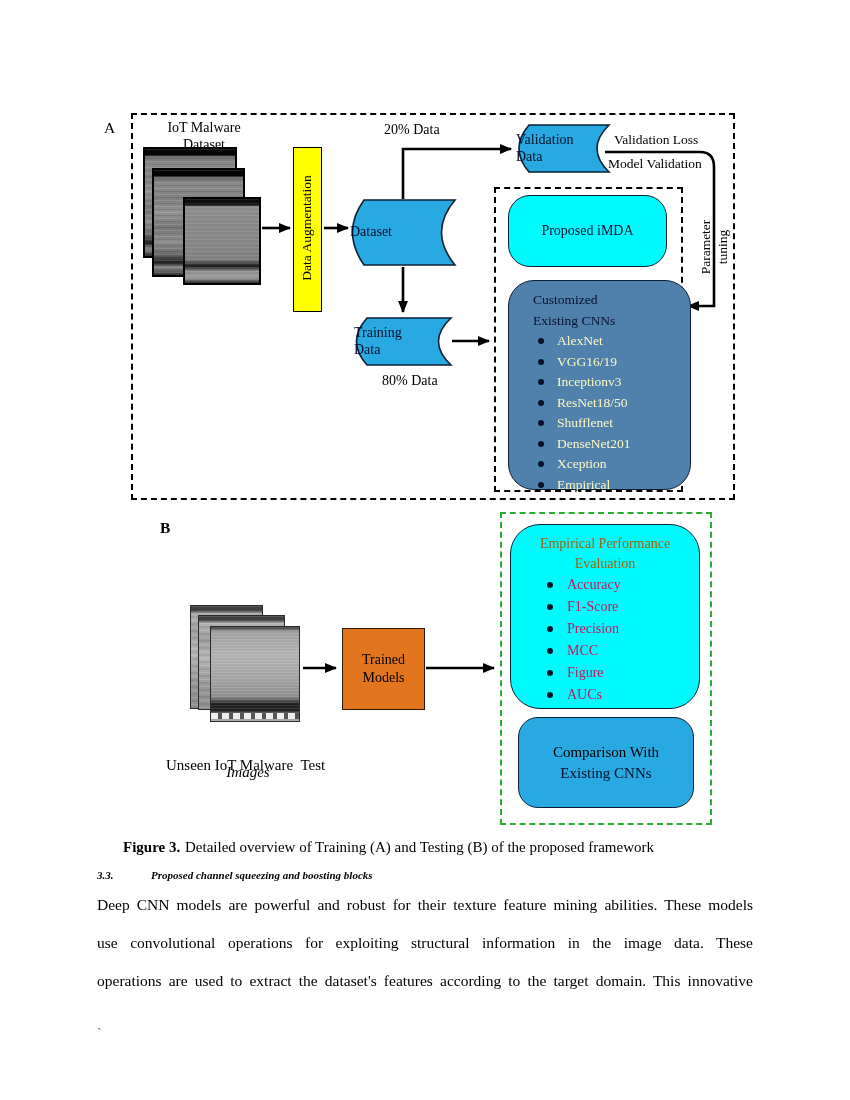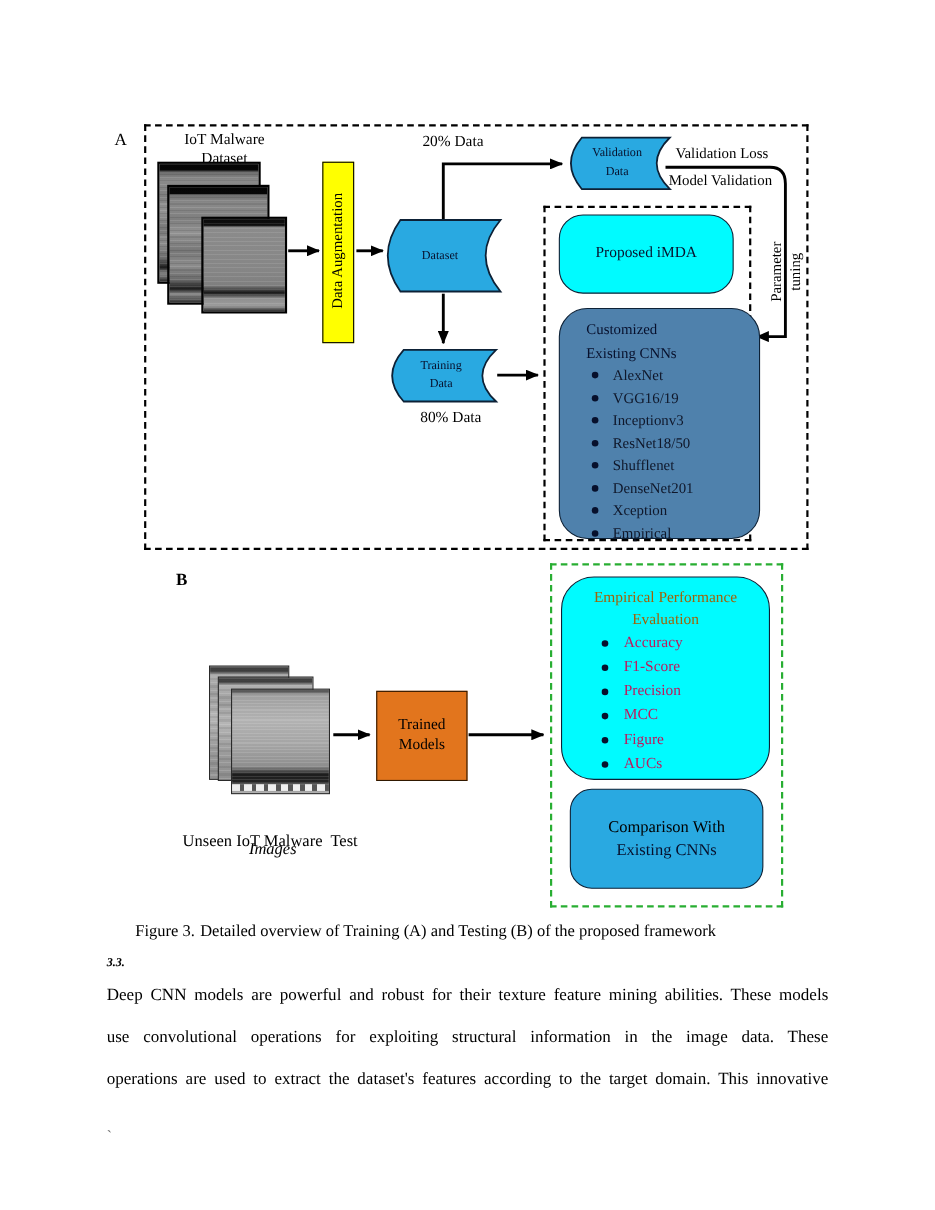--- a/index.html
+++ b/index.html
@@ -16,28 +16,28 @@
   .imda{background:var(--cyan,#00FBFF);border-radius:22px;align-items:center;justify-content:center;}
   .custom{background:var(--steel_blue,#4F81AC);border-radius:26px;padding:8px 0 0 24px;}
   .empir{background:var(--cyan,#00FBFF);border-radius:30px;padding:9px 0 0 0;}
   .compare{background:var(--blue,#29A9E1);border-radius:20px;align-items:center;justify-content:center;}
   .orangebox{background:var(--orange,#E2751D);border:1.6px solid #301800;align-items:center;justify-content:center;}
   .yellowbox{position:absolute;background:var(--yellow,#FFFF00);border:1.3px solid #000;}
   
   .t13{font-size:13.5px;line-height:17px;}
   .t14{font-size:14px;line-height:18px;}
   .t15{font-size:15px;line-height:19px;}
-  .shape-label{position:absolute;display:flex;flex-direction:column;align-items:center;justify-content:center;
-               font-size:11px;line-height:18.5px;color:#07102c;}
+  .shape-label{position:absolute;display:flex;flex-direction:column;justify-content:center;
+               font-size:14px;line-height:18.5px;color:#07102c;}
   .vtext{position:absolute;display:flex;flex-direction:column;align-items:center;justify-content:center;
          transform:rotate(-90deg);font-size:13.5px;color:#000;}
   
   .brow{display:flex;align-items:center;}
   .bdot{width:6px;height:6px;border-radius:50%;background:#07102c;flex:0 0 6px;}
-  .custom .brow{height:20.5px;font-size:13.5px;color:#0f172a;}
+  .custom .brow{height:20.5px;font-size:13.5px;color:#fef9c3;}
   .custom .bdot{margin:0 13px 0 5px;}
   .custom-title{font-size:13.5px;line-height:21px;color:#07102c;}
   .empir .brow{height:22px;font-size:14px;color:#be185d;margin-left:36px;}
   .empir .bdot{margin:0 14px 0 0;}
   .empir-title{font-size:14px;line-height:20px;color:#a16207;text-align:center;}
   
   .mimg-a{position:absolute;border:2px solid #000;
     background:
       repeating-linear-gradient(180deg, rgba(255,255,255,.12) 0 1px, rgba(0,0,0,0) 1px 3px, rgba(0,0,0,.10) 3px 4px, rgba(0,0,0,0) 4px 6px),
       linear-gradient(180deg,#050505 0%,#060606 6%,#6f6f6f 7%,#8a8a8a 14%,#7e7e7e 28%,#929292 40%,#777 55%,#8b8b8b 68%,#6c6c6c 80%,#1e1e1e 88%,#8a8a8a 93%,#303030 100%);}
@@ -48,21 +48,21 @@
     background:
       repeating-linear-gradient(180deg, rgba(255,255,255,.14) 0 1px, rgba(0,0,0,0) 1px 3px, rgba(0,0,0,.08) 3px 5px, rgba(0,0,0,0) 5px 7px),
       linear-gradient(180deg,#3a3a3a 0%,#444 4%,#b0b0b0 8%,#9e9e9e 26%,#b6b6b6 44%,#a5a5a5 62%,#989898 78%,#8f8f8f 100%);}
   .mimg-b.front{background:
       repeating-linear-gradient(180deg, rgba(255,255,255,.12) 0 1px, rgba(0,0,0,0) 1px 3px),
       linear-gradient(180deg,#353535 0%,#9f9f9f 5%,#b2b2b2 30%,#a3a3a3 55%,#8e8e8e 74%,#1d1d1d 82%,#242424 90%,#a5a5a5 92%,#a5a5a5 100%);}
   .bband{position:absolute;left:0;right:0;bottom:2px;height:6px;
       background:repeating-linear-gradient(90deg,#eee 0 7px,#555 7px 11px);}
   
   .caption{position:absolute;font-size:15px;}
-  .caption b{font-weight:normal;}
+  .caption b{font-weight:bold;}
   .heading{position:absolute;font-size:11px;font-weight:bold;font-style:italic;}
   .bodyline{position:absolute;left:97px;width:656px;font-size:15.5px;
             text-align:justify;text-align-last:justify;}
   .seclabel{position:absolute;font-size:15.5px;}
   svg.conn{position:absolute;left:0;top:0;pointer-events:none;}
 </style>
 </head>
 <body>
 
 <div class="page">
@@ -229,20 +229,21 @@
   <div class="rbox compare" style="left:518px;top:717px;width:174px;height:89px;">
     <span class="t15" style="color:#000000;line-height:21px;">Comparison With</span>
     <span class="t15" style="color:#07102c;line-height:21px;">Existing CNNs</span>
   </div>
 
   <div class="caption" style="left:123px;top:839px;">
     <b>Figure 3.</b><span style="margin-left:0.32em;">Detailed overview of Training (A) and Testing (B) of the proposed framework</span>
   </div>
 
   <div class="heading" style="left:97px;top:869px;">3.3.</div>
+  <div class="heading" style="left:151px;top:869px;">Proposed channel squeezing and boosting blocks</div>
 
   <div class="bodyline" style="top:896px;">Deep CNN models are powerful and robust for their texture feature mining abilities. These models</div>
   <div class="bodyline" style="top:934px;">use convolutional operations for exploiting structural information in the image data. These</div>
   <div class="bodyline" style="top:972px;">operations are used to extract the dataset's features according to the target domain. This innovative</div>
 
   <div class="lbl" style="left:97px;top:1026px;font-size:14px;color:#666;">`</div>
 
 </div>
 
 </body></html>

